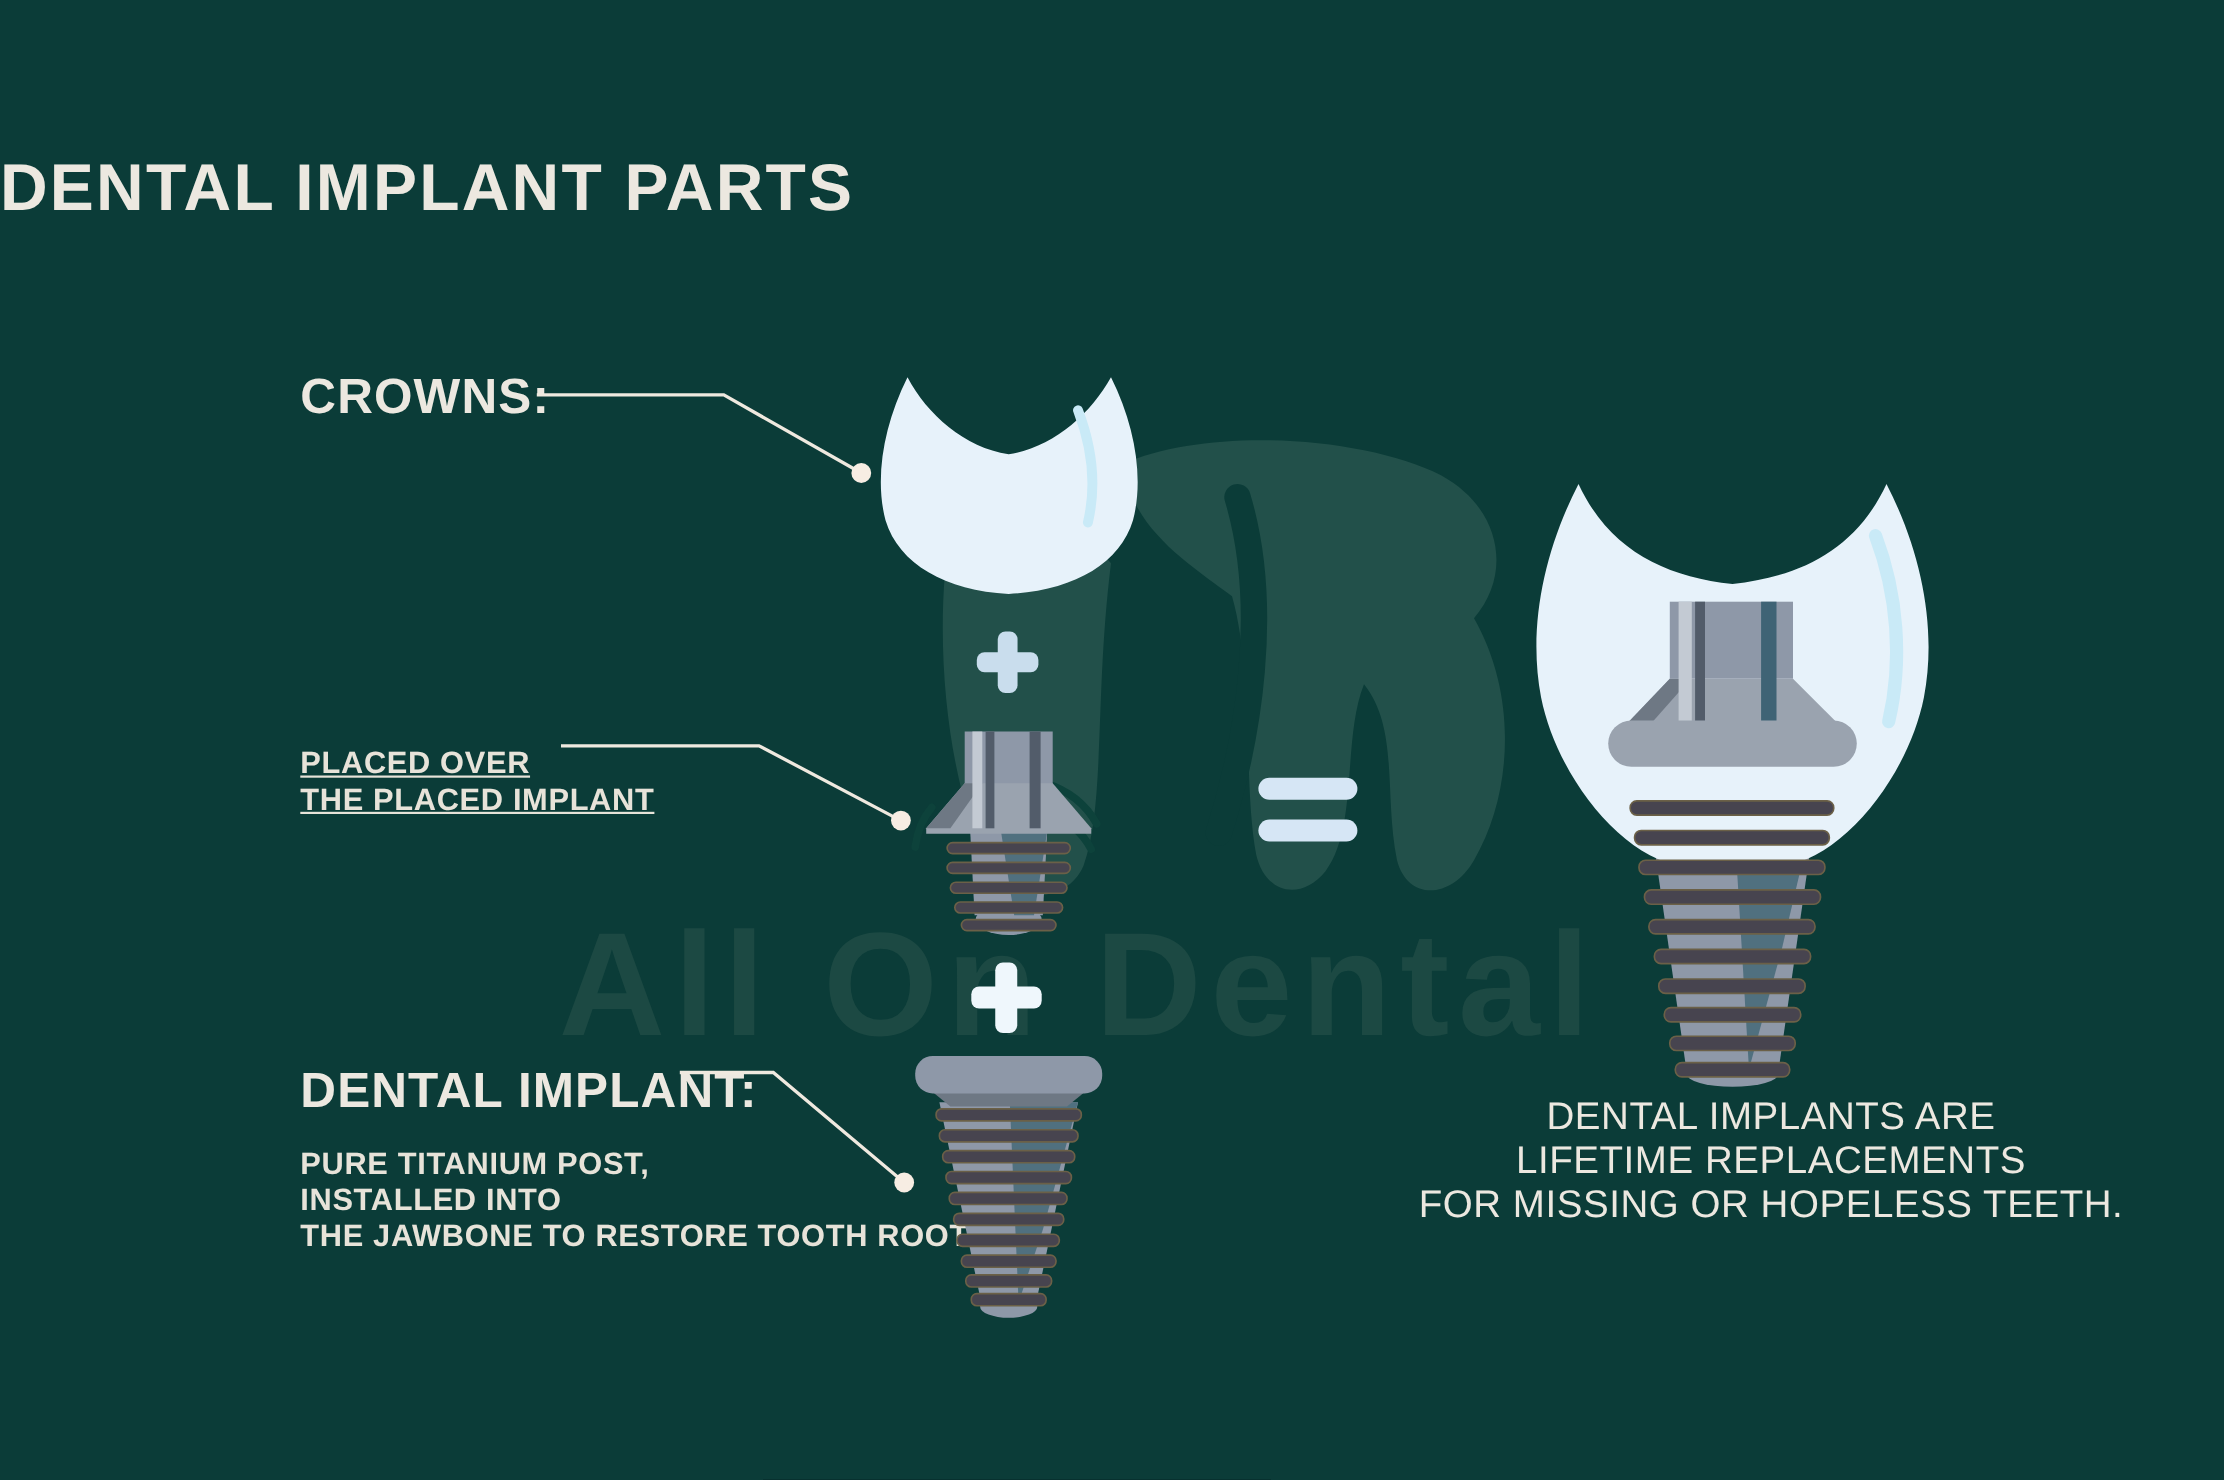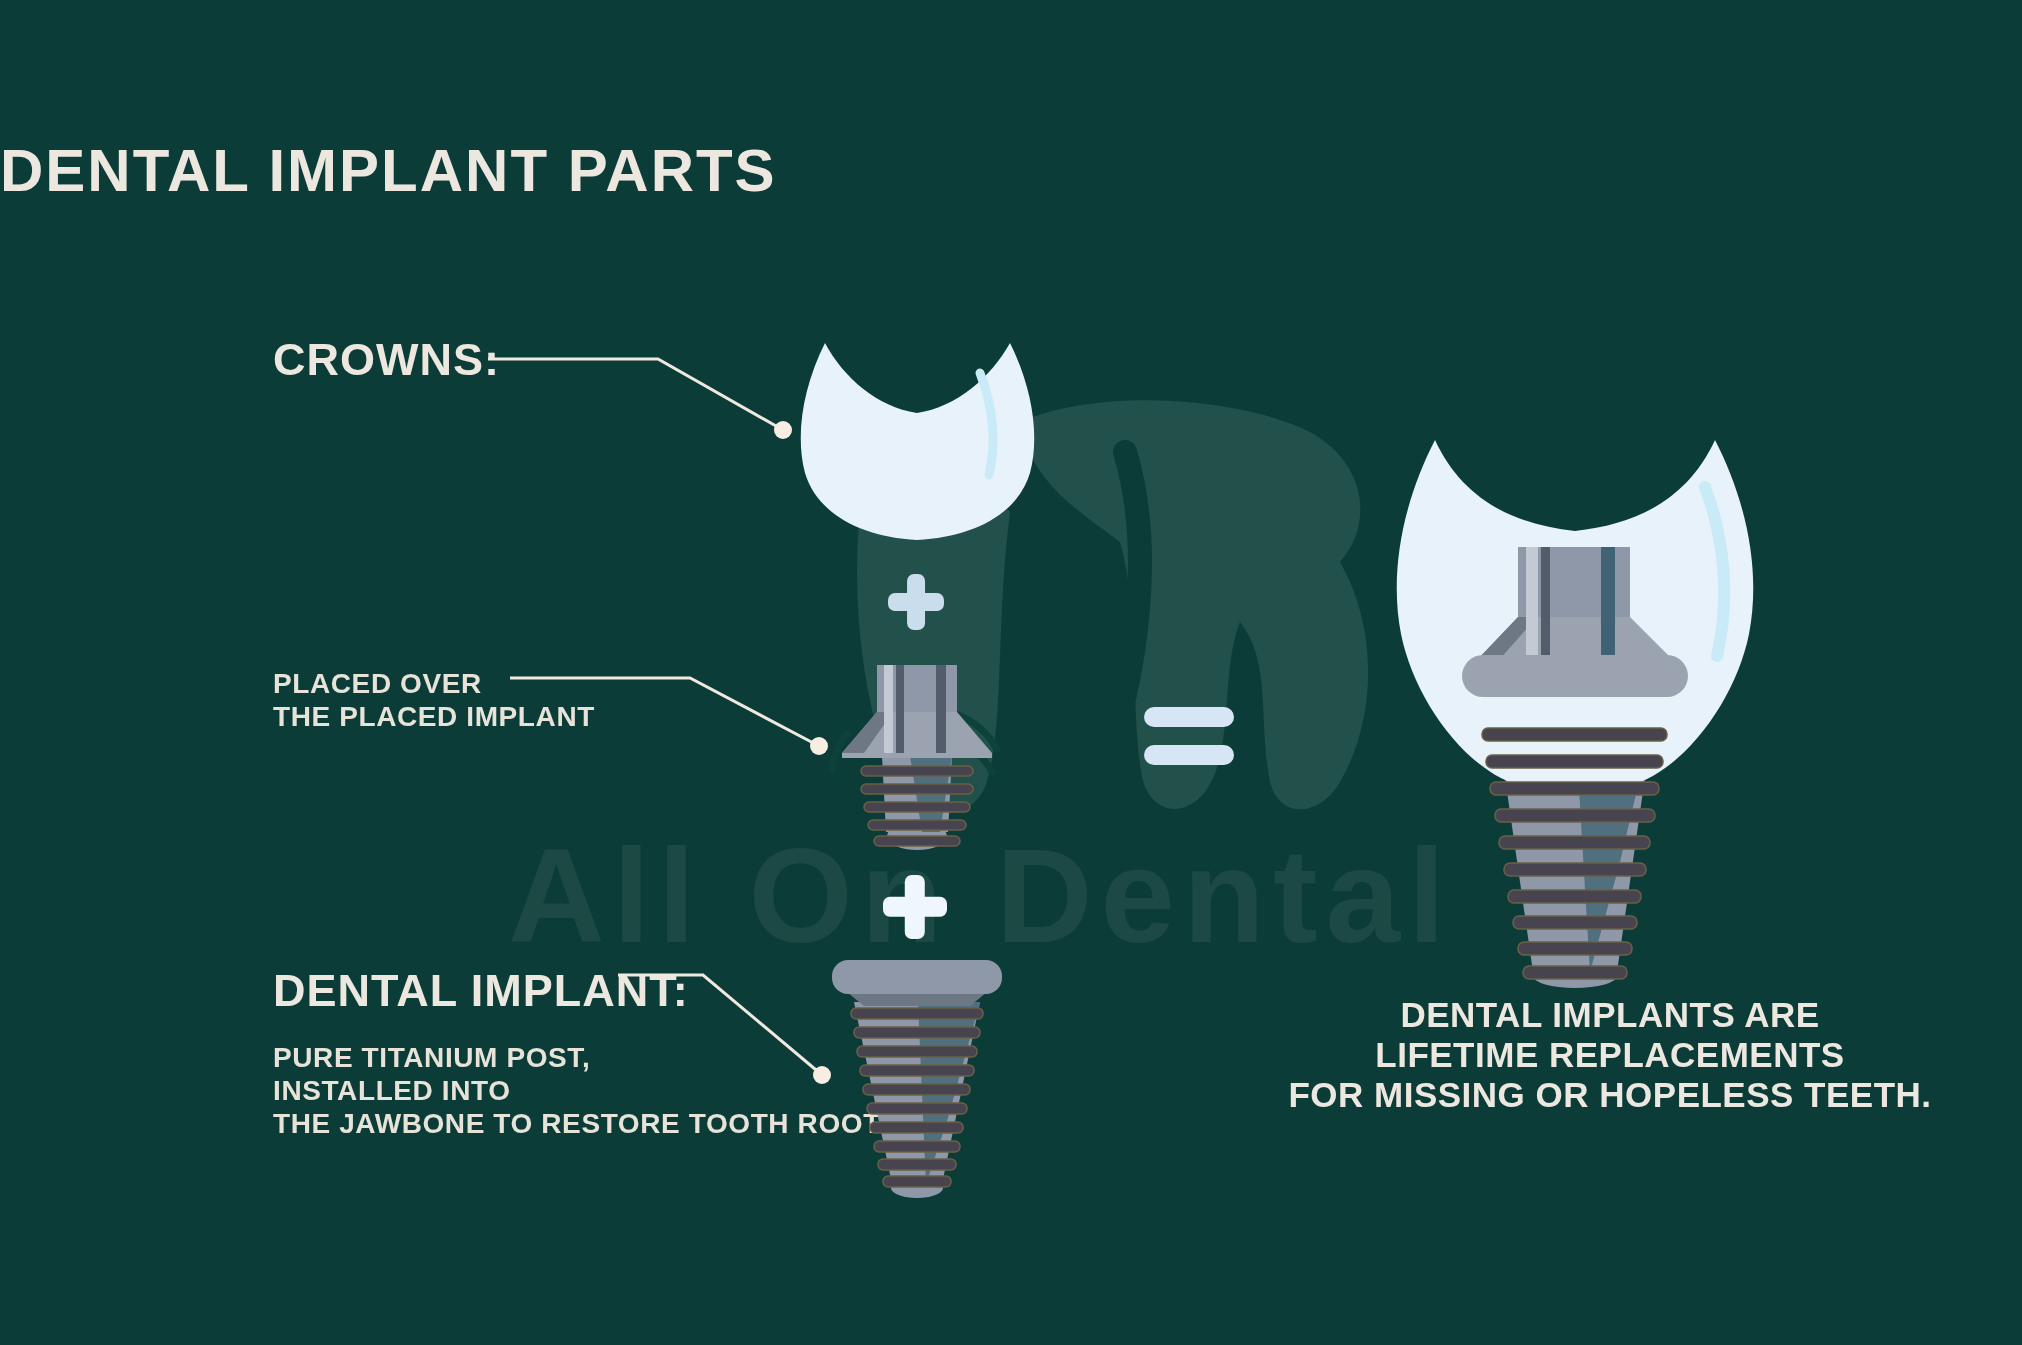--- a/index.html
+++ b/index.html
@@ -22,21 +22,21 @@
     font-size:45px;font-weight:700;letter-spacing:1px;
     color:var(--text,#ece8e0);
   }
   .label-desc{
     font-size:28px;font-weight:700;letter-spacing:.6px;
     line-height:33px;color:var(--text-dim,#e7e3d9);
   }
   #g-crowns{top:334px;}
   #g-crowns .label-desc{margin-top:6px;}
   #g-abutment{top:655px;}
-  #g-abutment .label-desc{margin-top:12px;}
+  #g-abutment .label-desc{margin-top:22px;text-decoration:underline;}
   #g-implant{top:965px;}
   #g-implant .label-desc{margin-top:24px;}
 
   
   .lines-svg{position:absolute;left:0;top:0;z-index:4;pointer-events:none;}
   .s-line{stroke:var(--line,#efe9df);stroke-width:3;fill:none;}
   .f-dot{fill:var(--dot,#f7ede3);}
 
   
   .wm-svg{position:absolute;left:820px;top:392px;z-index:1;}
@@ -69,21 +69,21 @@
   .plus .v{top:0;left:50%;height:100%;width:32%;transform:translateX(-50%);}
   .plus.blue span{background:var(--plus-blue,#c9dded);}
   .equals{position:absolute;left:1144px;top:707px;z-index:3;}
   .equals span{display:block;width:90px;height:20px;border-radius:10px;background:var(--equals-blue,#d6e6f5);}
   .equals span + span{margin-top:18px;}
 
   
   .result-caption{
     position:absolute;left:1260px;top:995px;width:700px;z-index:4;
     text-align:center;
-    font-size:35px;font-weight:700;letter-spacing:.5px;line-height:40px;
+    font-size:35px;font-weight:400;letter-spacing:.5px;line-height:40px;
     color:var(--text,#ece8e0);
   }
 </style>
 </head>
 <body>
 
 <div class="canvas">
 
   <svg class="wm-svg" width="560" height="430" viewBox="0 0 560 430">
     <path class="f-wm" d="M 45,80 C 25,200 45,330 80,400 C 100,430 150,430 165,395 C 185,340 175,240 190,120 C 140,60 80,40 45,80 Z"></path>

